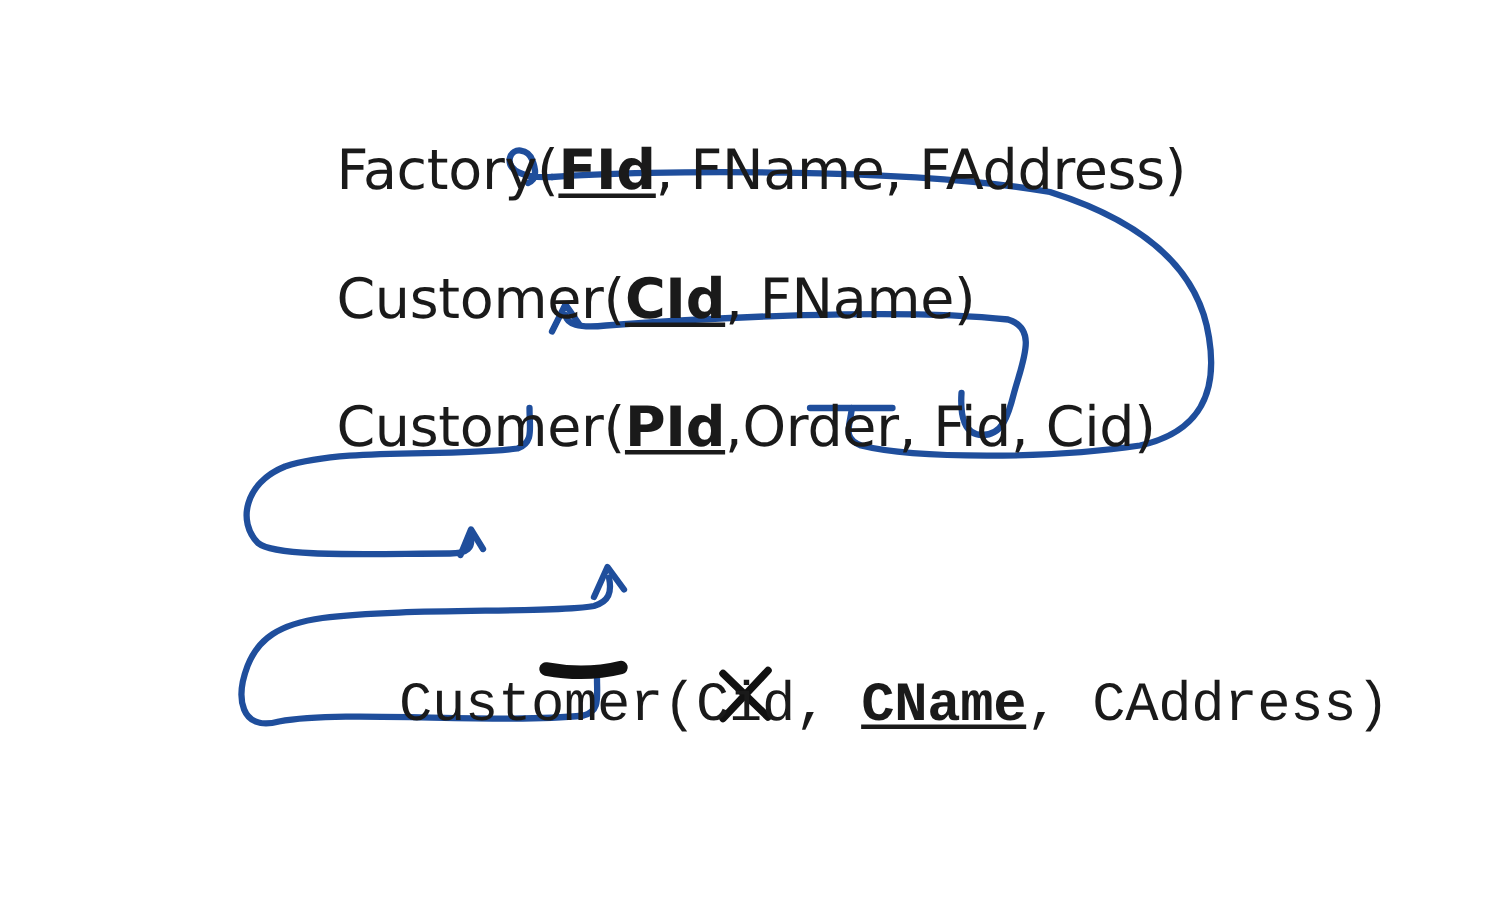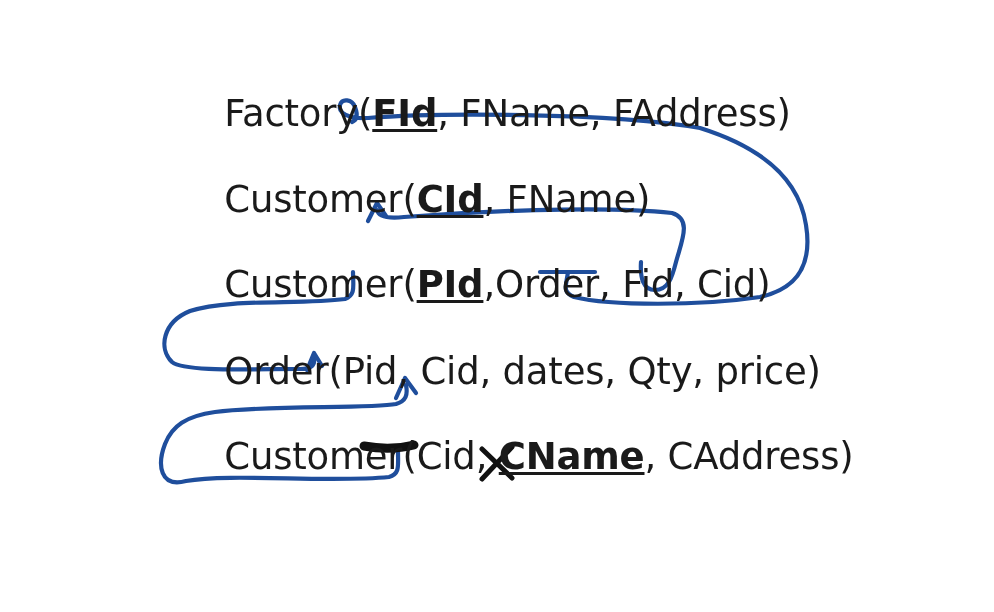--- a/index.html
+++ b/index.html
@@ -29,21 +29,21 @@
   .pk {
     font-weight: 700;
     text-decoration: underline;
     text-underline-offset: 3px;
     text-decoration-thickness: 2.5px;
   }
   .line-factory  { top: 58px; }
   .line-category { top: 144px; }
   .line-product  { top: 229px; }
   .line-order    { top: 316px; }
-  .line-customer { top: 401px; }
+  .line-customer { top: 416px; font-family: Liberation Mono, monospace; }
 
   #ink {
     position: absolute;
     left: 0;
     top: 0;
     width: 994px;
     height: 612px;
     pointer-events: none;
   }
   .ink-blue {
@@ -127,21 +127,18 @@
   </div>
 
   <div class="schema-line line-category">
     <span class="rel-name">Customer</span><span>(</span><span class="pk">CId</span><span class="attr">, FName</span><span>)</span>
   </div>
 
   <div class="schema-line line-product">
     <span class="rel-name">Customer</span><span>(</span><span class="pk">PId</span><span class="attr">,Order, Fid, Cid</span><span>)</span>
   </div>
 
-  <div class="schema-line line-order">
-    <span class="rel-name">Order</span><span>(</span><span class="attr">Pid, Cid, dates, Qty, price</span><span>)</span>
-  </div>
 
   <div class="schema-line line-customer">
     <span class="rel-name">Customer</span><span>(</span><span class="attr">Cid, </span><span class="pk">CName</span><span class="attr">, CAddress</span><span>)</span>
   </div>
 
 </div>
 
 </body></html>

